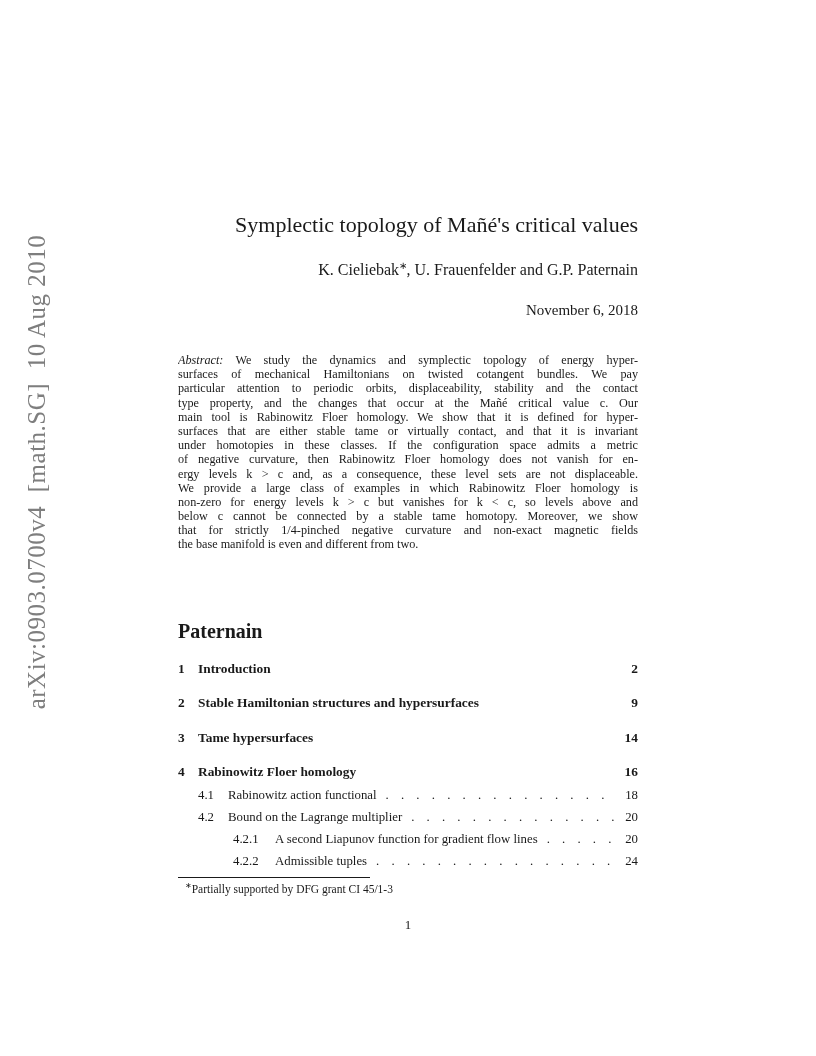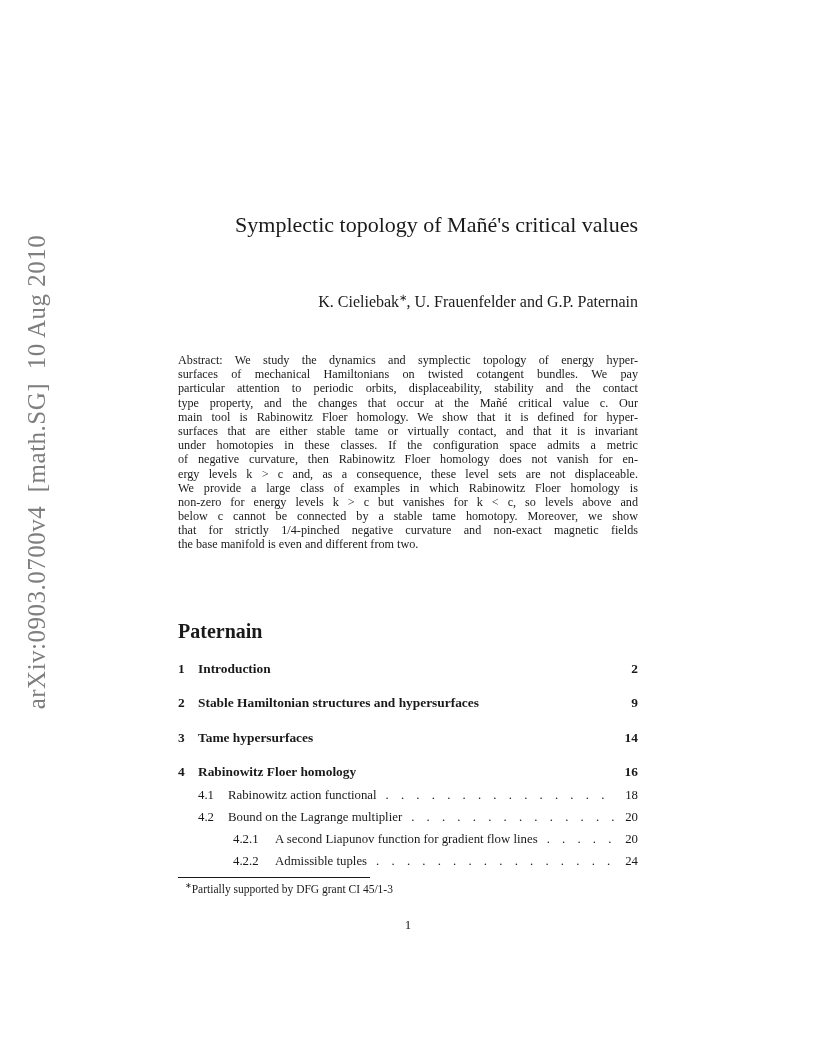--- a/index.html
+++ b/index.html
@@ -26,36 +26,36 @@
     transform-origin: 0 0;
     text-align: center;
     font-size: 25px;
     color: #7e7e7e;
     white-space: pre;
     letter-spacing: 0.5px;
   }
 
   .centered-line { position: absolute; left: 178px; width: 460px; text-align: right; }
   #paper-title { top: 212px; font-size: 22px; }
-  #authors-line { top: 260px; font-size: 16px; margin-top: 32px; }
+  #authors-line { top: 260px; font-size: 16px; }
   #authors-line sup { font-size: 10px; margin-right: -1px; }
   #date-line { top: 302px; font-size: 15px; }
 
   
   #abstract {
     position: absolute;
     left: 178px;
     top: 353px;
     width: 460px;
     font-size: 12.2px;
     line-height: 14.2px;
   }
   .abs-line { text-align: justify; text-align-last: justify; height: 14.2px; overflow: hidden; }
   .abs-line.last { text-align-last: left; }
-  #abstract-label { }
+  #abstract-label { font-style: italic; }
 
   
   #contents-heading {
     position: absolute;
     left: 178px;
     top: 620px;
     font-size: 20px;
     font-weight: bold;
   }
   .toc-row {
@@ -118,20 +118,21 @@
 <body>
 
 <div id="page">
 
   <div id="arxiv-stamp">arXiv:0903.0700v4  [math.SG]  10 Aug 2010</div>
 
   <div id="paper-title" class="centered-line">Symplectic topology of Mañé's critical values</div>
 
   <div id="authors-line" class="centered-line"><span>K. Cieliebak</span><sup>∗</sup><span>, U. Frauenfelder and G.P. Paternain</span></div>
 
+  <div id="date-line" class="centered-line">November 6, 2018</div>
 
   <div id="abstract">
     <div class="abs-line"><span id="abstract-label">Abstract:</span> <span>We study the dynamics and symplectic topology of energy hyper-</span></div>
     <div class="abs-line">surfaces of mechanical Hamiltonians on twisted cotangent bundles. We pay</div>
     <div class="abs-line">particular attention to periodic orbits, displaceability, stability and the contact</div>
     <div class="abs-line">type property, and the changes that occur at the Mañé critical value c. Our</div>
     <div class="abs-line">main tool is Rabinowitz Floer homology. We show that it is defined for hyper-</div>
     <div class="abs-line">surfaces that are either stable tame or virtually contact, and that it is invariant</div>
     <div class="abs-line">under homotopies in these classes. If the configuration space admits a metric</div>
     <div class="abs-line">of negative curvature, then Rabinowitz Floer homology does not vanish for en-</div>

